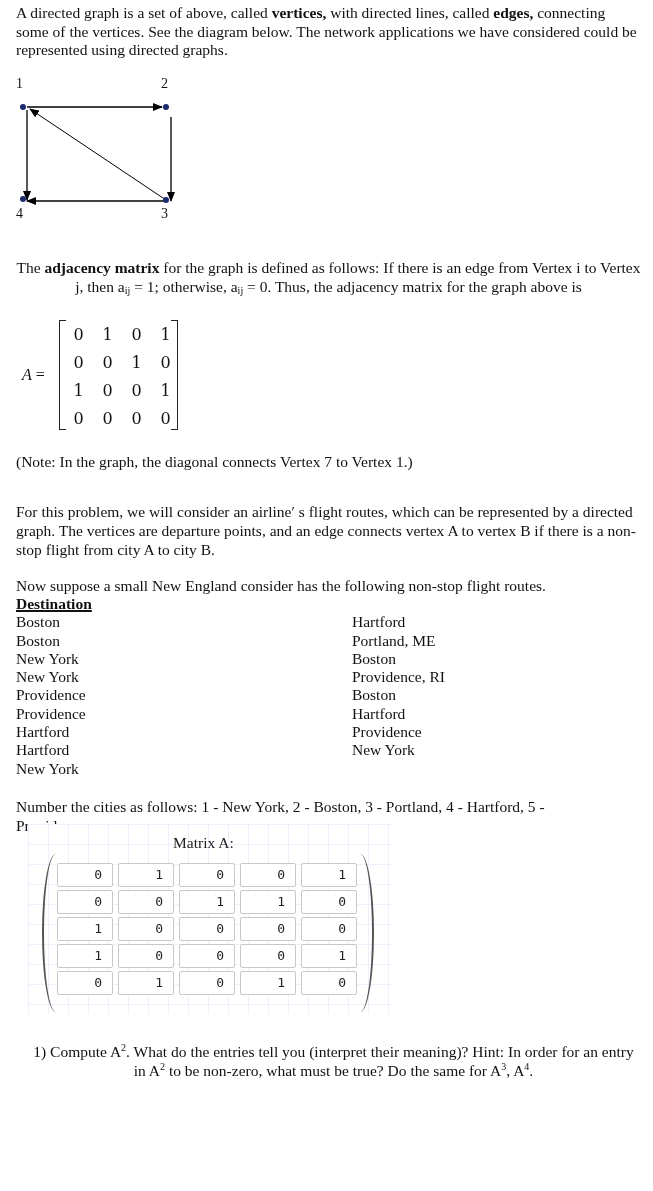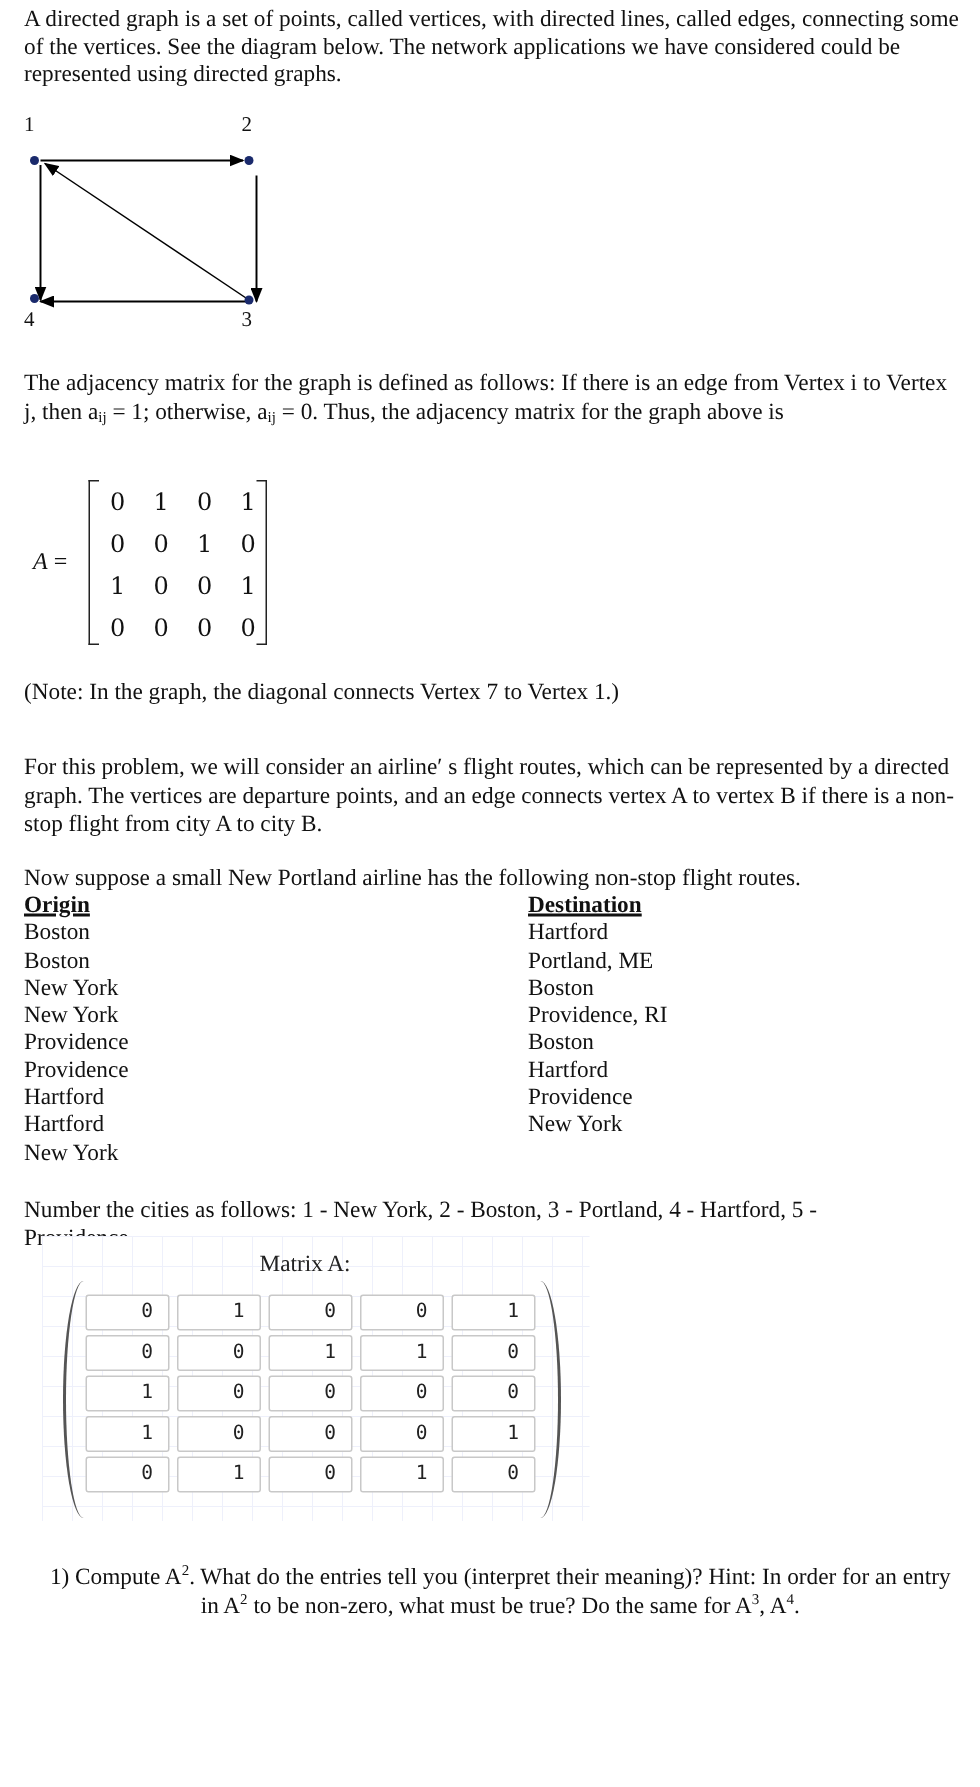--- a/index.html
+++ b/index.html
@@ -3,21 +3,21 @@
 <meta charset="utf-8">
 <style>
   html, body { margin: 0; padding: 0; background: #ffffff; }
   body {
     width: 653px; height: 1191px; position: relative; overflow: hidden;
     font-family: "Liberation Serif", "DejaVu Serif", serif;
     color: #111; font-size: 15.5px;
   }
   .abs { position: absolute; }
   .para { position: absolute; left: 16px; width: 625px; line-height: 18.5px; }
-  b { font-weight: normal; }
+  b { font-weight: bold; }
   sub { font-size: 10px; vertical-align: -2px; line-height: 0; }
   sup { font-size: 10px; vertical-align: 6px; line-height: 0; }
 
   
   .vlabel { position: absolute; font-size: 14px; }
 
   
   .mathA { position: absolute; left: 22px; top: 366px; font-style: italic; font-size: 16px; }
   .mathA .eq { font-style: normal; margin-left: 4px; }
   .bracket-l, .bracket-r {
@@ -57,21 +57,21 @@
     width: 56px; height: 24px; margin-right: 5px; box-sizing: border-box;
     border: 1px solid #c8c8c8; border-radius: 2px; background: #fff;
     font-family: "DejaVu Sans Mono", monospace; font-size: 13px;
     text-align: right; padding-right: 10px; line-height: 22px; color: #222;
   }
 </style>
 </head>
 <body>
 
 <div class="para" style="top:4px;">
-  <span>A directed graph is a set of points, called </span><b>vertices,</b><span> with directed lines, called </span><b>edges,</b><span> connecting some of the vertices.  See the diagram below.  The network applications we have considered could be represented using directed graphs.</span>
+  <span>A directed graph is a set of above, called </span><b>vertices,</b><span> with directed lines, called </span><b>edges,</b><span> connecting some of the vertices.  See the diagram below.  The network applications we have considered could be represented using directed graphs.</span>
 </div>
 
 <div class="abs" style="left:0;top:70px;width:200px;height:160px;">
   <span class="vlabel" style="left:16px;top:6px;">1</span>
   <span class="vlabel" style="left:161px;top:6px;">2</span>
   <span class="vlabel" style="left:161px;top:136px;">3</span>
   <span class="vlabel" style="left:16px;top:136px;">4</span>
   <svg width="200" height="160" style="position:absolute;left:0;top:0;">
     <defs>
       <marker id="arr" markerWidth="10" markerHeight="8" refX="9" refY="4" orient="auto" markerUnits="userSpaceOnUse">
@@ -88,21 +88,21 @@
     <line x1="27" y1="40" x2="27" y2="130" stroke="#000" stroke-width="1.3" marker-end="url(#arr)"></line>
 
     <line x1="166" y1="130" x2="30" y2="39" stroke="#000" stroke-width="1" marker-end="url(#arr)"></line>
     <circle cx="23" cy="37" r="3" fill="#1a2a6c"></circle>
     <circle cx="166" cy="37" r="3" fill="#1a2a6c"></circle>
     <circle cx="166" cy="130" r="3" fill="#1a2a6c"></circle>
     <circle cx="23" cy="129" r="3" fill="#1a2a6c"></circle>
   </svg>
 </div>
 
-<div class="para" style="top:247px;">
+<div class="para" style="top:259px;text-align:center;">
   <span>The </span><b>adjacency matrix</b><span> for the graph is defined as follows: If there is an edge from Vertex i to Vertex j, then a</span><sub>ij</sub><span> = 1; otherwise, a</span><sub>ij</sub><span> = 0.  Thus, the adjacency matrix for the graph above is</span>
 </div>
 
 <div>
   <div class="mathA"><span>A</span><span class="eq">=</span></div>
   <div class="bracket-l"></div>
   <div class="bracket-r"></div>
   <div class="mgrid">
     <div class="mrow">
       <span class="mcell">0</span>
@@ -128,25 +128,24 @@
       <span class="mcell">0</span>
       <span class="mcell">0</span>
     </div>
   </div>
 </div>
 
 <div class="para" style="top:453px;">(Note: In the graph, the diagonal connects Vertex 7 to Vertex 1.)</div>
 
 <div class="para" style="top:502px;line-height:19px;">For this problem, we will consider an airline′ s flight routes, which can be represented by a directed graph.  The vertices are departure points, and an edge connects vertex A to vertex B if there is a non-stop flight from city A to city B.</div>
 
-<div class="para" style="top:577px;">Now suppose a small New Portland airline has the following non-stop flight routes.</div>
+<div class="para" style="top:577px;">Now suppose a small New England consider has the following non-stop flight routes.</div>
 
 <div class="ftable">
   <div class="frow fhead">
-    <span class="fcol1">Origin</span>
     <span>Destination</span>
   </div>
   <div class="frow">
       <span class="fcol1">Boston</span>
       <span>Hartford</span>
     </div>
   <div class="frow">
       <span class="fcol1">Boston</span>
       <span>Portland, ME</span>
     </div>

